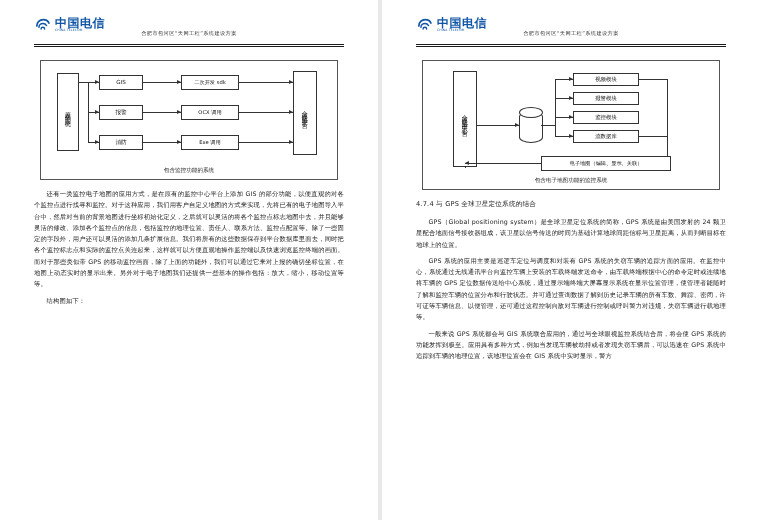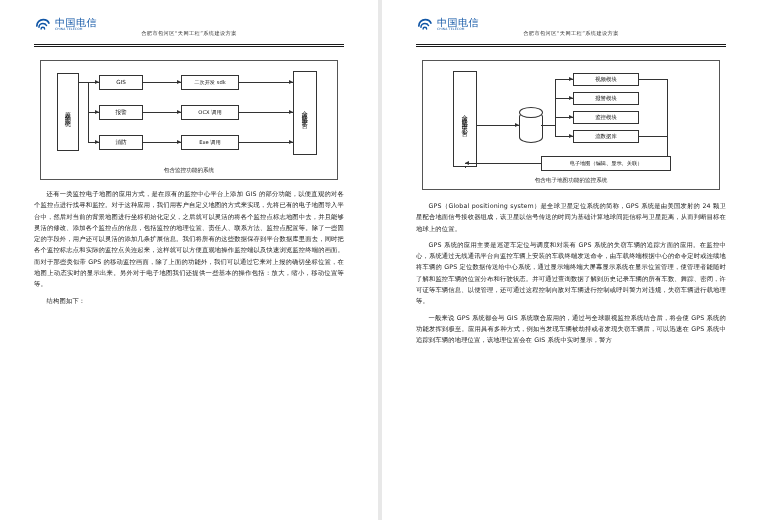--- a/index.html
+++ b/index.html
@@ -44,24 +44,24 @@
     width: 17px;
     height: 17px;
     position: relative;
   }
   .logo-text {
     display: flex;
     flex-direction: column;
     line-height: 1.05;
   }
   .logo-cn {
-    font-size: 10px;
+    font-size: 12px;
     color: #1156a6;
     letter-spacing: 0.5px;
-    font-weight: normal;
+    font-weight: bold;
   }
   .logo-en {
     font-size: 3.2px;
     color: #1156a6;
     letter-spacing: 0.2px;
     transform: scale(0.95);
     transform-origin: left center;
   }
   .header-title {
     position: absolute;
@@ -316,20 +316,21 @@
         <div class="arrow-line" style="left:216px; top:75px; width:28px;"></div>
 
         <div class="vline" style="left:244px; top:76px; height:19px;"></div>
         <div class="arrow-line" style="left:42px; top:102px; width:76px;"></div>
         <div class="arrow-head-left" style="left:42px; top:99.5px;"></div>
         <div class="vline" style="left:42px; top:106px; height:1px;"></div>
 
         <div class="fig-caption">包含电子地图功能的监控系统</div>
       </div>
 
+      <h4 class="heading">4.7.4  与 GPS 全球卫星定位系统的结合</h4>
 
       <p class="para">GPS（Global positioning system）是全球卫星定位系统的简称，GPS 系统是由美国发射的 24 颗卫星配合地面信号接收器组成，该卫星以信号传送的时间为基础计算地球间距信标与卫星距离，从而判断目标在地球上的位置。</p>
       <p class="para">GPS 系统的应用主要是巡逻车定位与调度和对装有 GPS 系统的失窃车辆的追踪方面的应用。在监控中心，系统通过无线通讯平台向监控车辆上安装的车载终端发送命令，由车载终端根据中心的命令定时或连续地将车辆的 GPS 定位数据传送给中心系统，通过显示端终端大屏幕显示系统在显示位置管理，使管理者能随时了解和监控车辆的位置分布和行驶状态。并可通过查询数据了解到历史记录车辆的所有车数、舞踪、密闭，许可证等车辆信息、以便管理，还可通过这程控制向敌对车辆进行控制或呼叫警力对违规，失窃车辆进行载地理等。</p>
       <p class="para">一般来说 GPS 系统都会与 GIS 系统联合应用的，通过与全球眼视监控系统结合后，将会使 GPS 系统的功能发挥到极至。应用具有多种方式，例如当发现车辆被劫持或者发现失窃车辆后，可以迅速在 GPS 系统中追踪到车辆的地理位置，该地理位置会在 GIS 系统中实时显示，警方</p>
     </div>
   </div>
 
 </div>
 
 </body></html>

